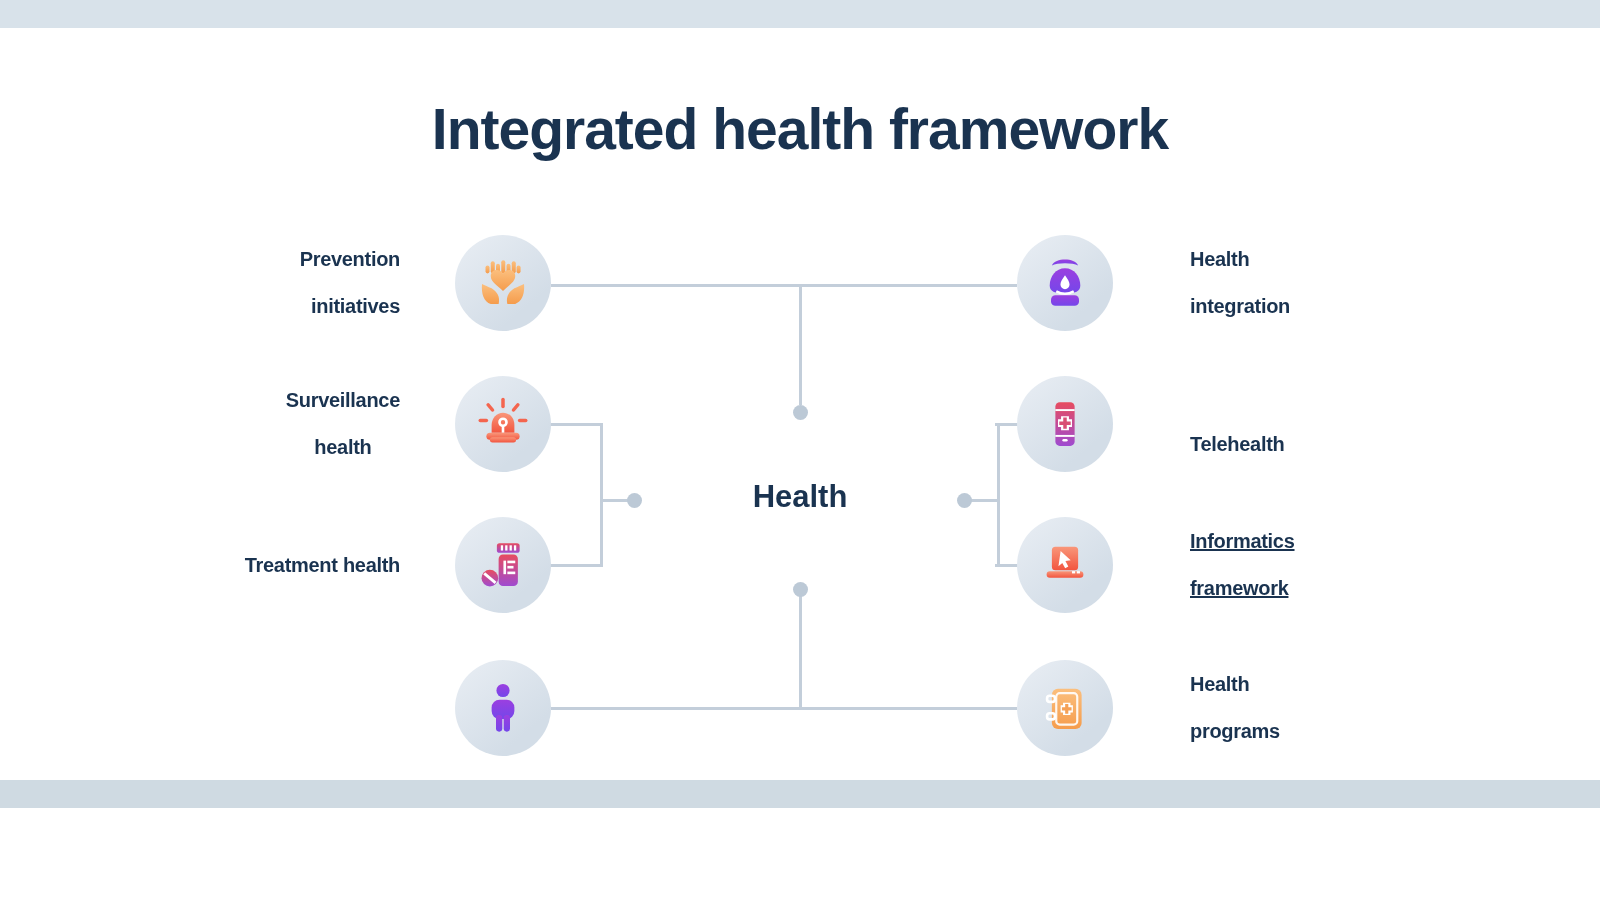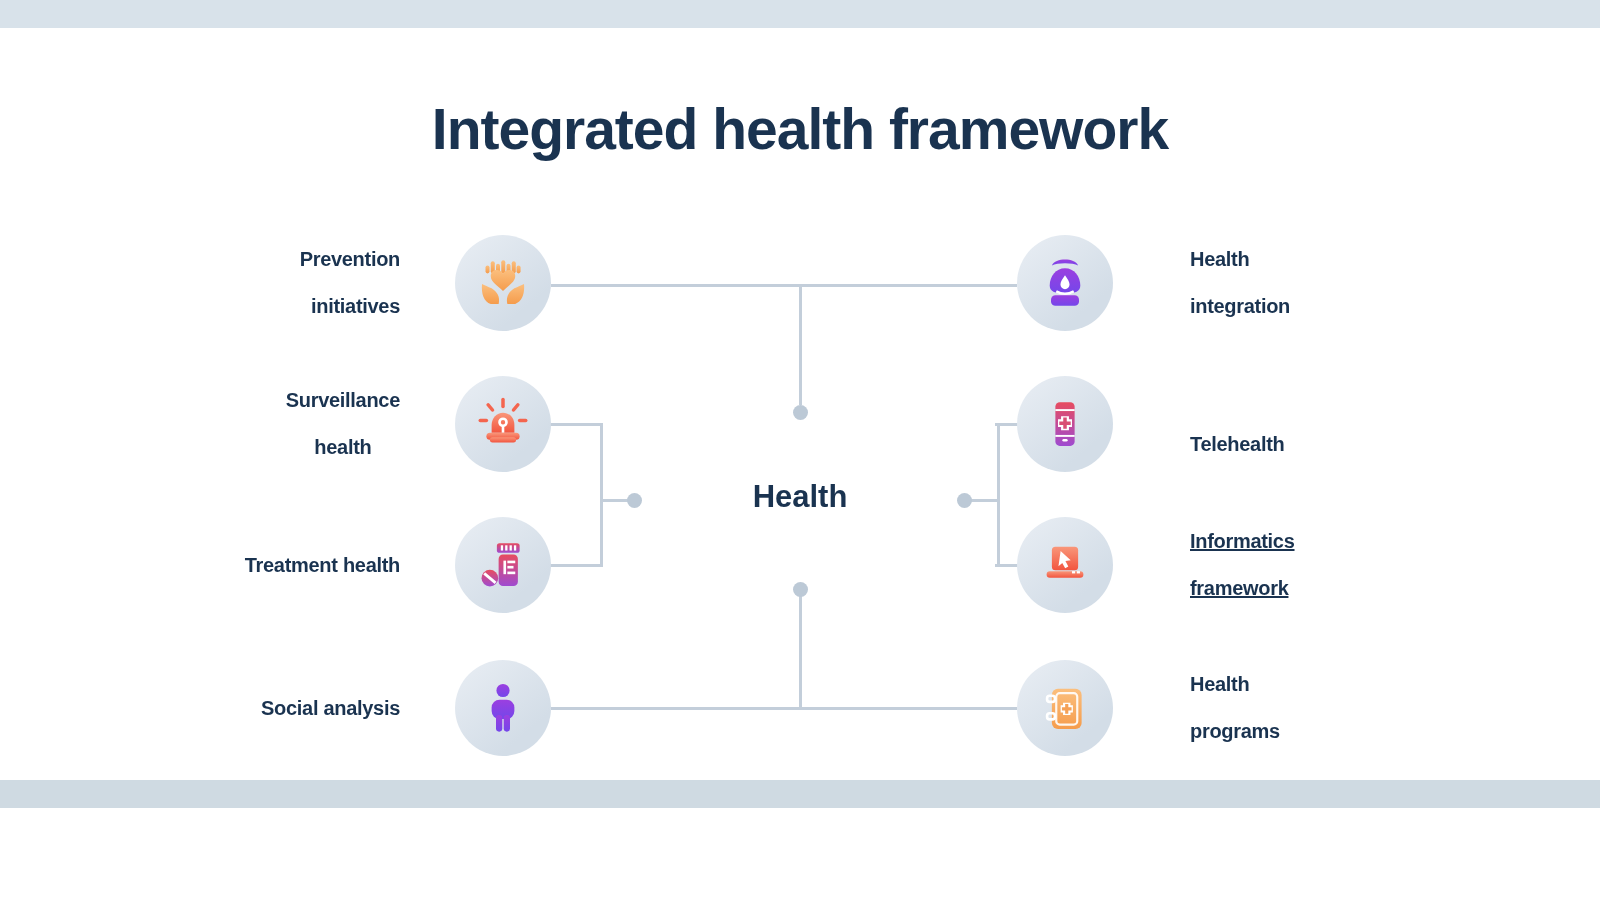--- a/index.html
+++ b/index.html
@@ -208,24 +208,20 @@
     <span>initiatives</span>
   </div>
   <div class="label label-left" style="top:424px;text-align:center;">
     <span>Surveillance</span>
     <span>health</span>
   </div>
   <div class="label label-left" style="top:565px;">
     <span>Treatment health</span>
     <span></span>
   </div>
-  <div class="label label-left" style="top:708px;">
-    <span>Social analysis</span>
-    <span></span>
-  </div>
 
   <div class="label label-right" style="top:283px;">
     <span>Health</span>
     <span>integration</span>
   </div>
   <div class="label label-right" style="top:444px;">
     <span>Telehealth</span>
   </div>
   <div class="label label-right" style="top:565px;text-decoration:underline;">
     <span>Informatics</span>

